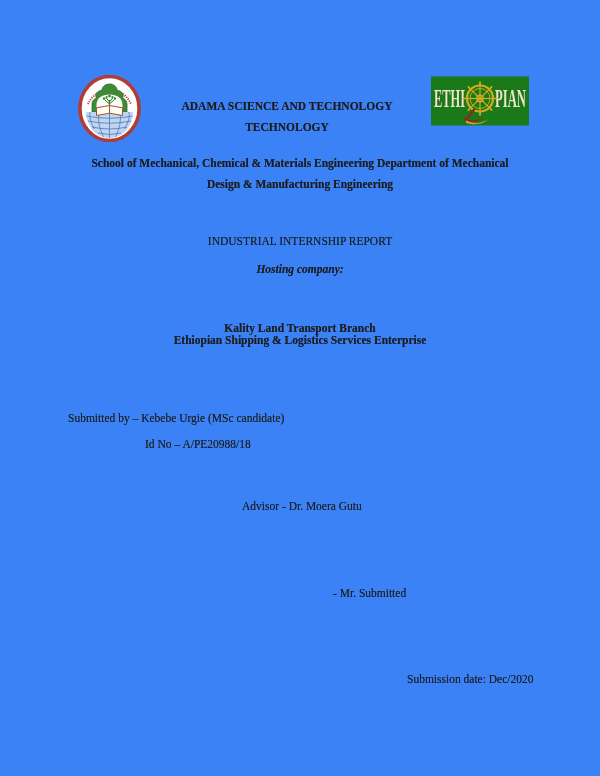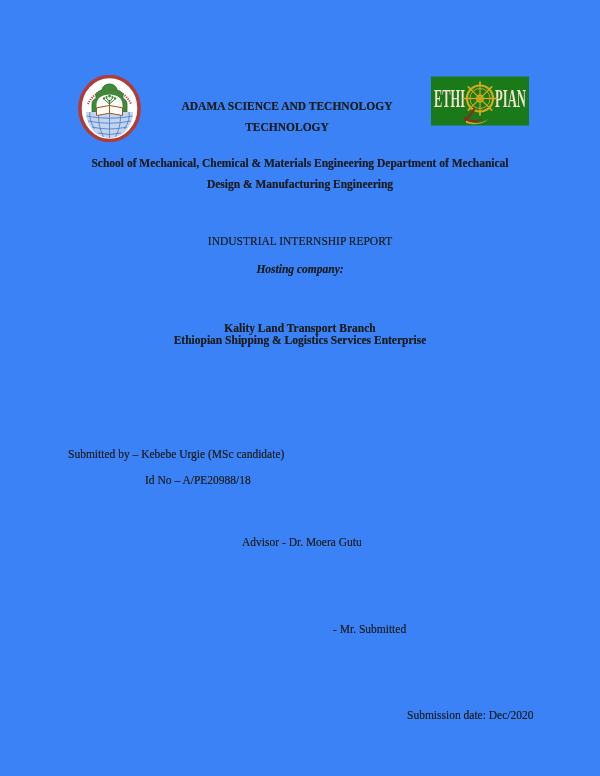--- a/index.html
+++ b/index.html
@@ -7,21 +7,21 @@
     position:relative;
     width:600px;height:776px;
     margin:0 auto;
     background:#3b82f6;
     font-family:"Liberation Serif", serif;
     font-size:11.5px;
     color:#1c1c1c;
     overflow:hidden;
     text-shadow:0 0 0.4px rgba(20,20,20,.5);
   }
-  .abs{position:absolute;white-space:nowrap;margin-top:36px;}
+  .abs{position:absolute;white-space:nowrap;}
   .centered{position:absolute;left:0;width:600px;text-align:center;white-space:nowrap;}
 
   .astu-logo{position:absolute;left:78px;top:75px;width:63px;height:67px;}
   .uni-title{position:absolute;left:130px;top:96px;width:314px;text-align:center;
              font-weight:bold;line-height:21px;}
   .esl-logo{position:absolute;left:431px;top:68px;width:98px;height:66px;text-align:right;}
   .school{position:absolute;left:0;top:153px;width:600px;text-align:center;
           font-weight:bold;line-height:21px;}
 
   .report-title{top:235px;}

